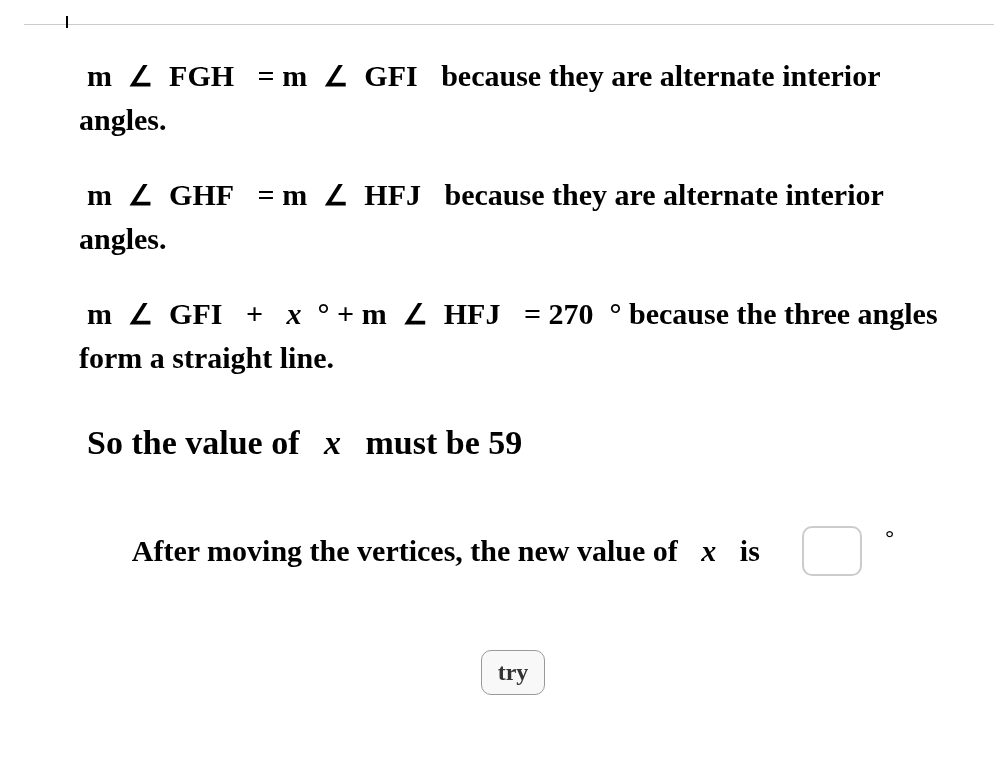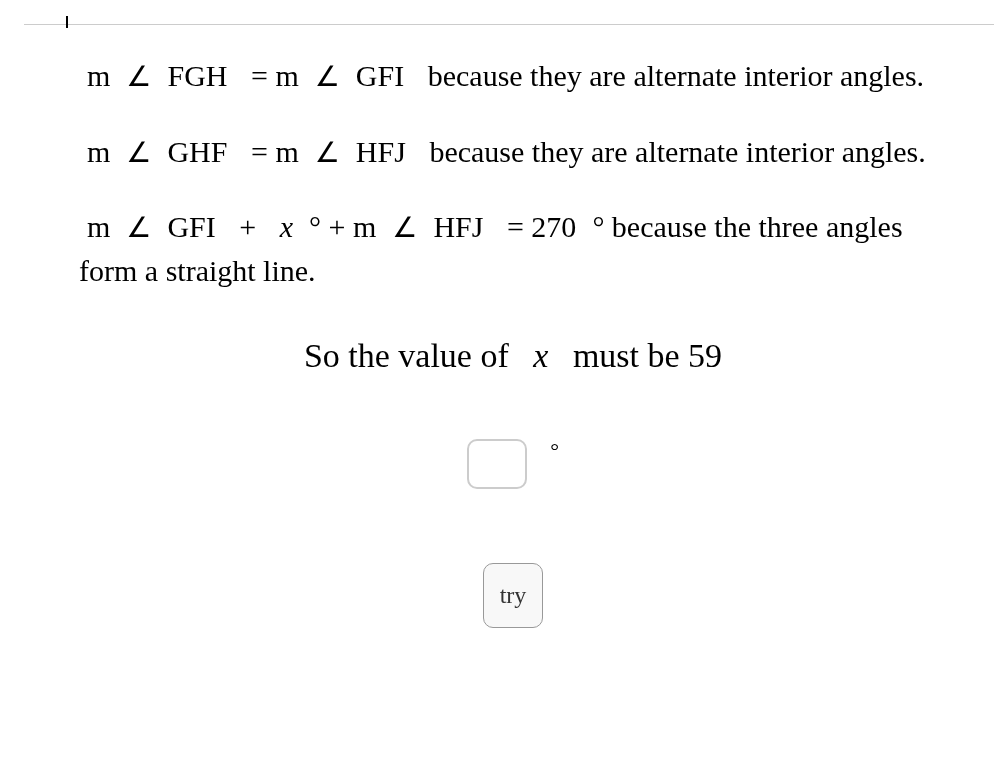--- a/index.html
+++ b/index.html
@@ -1,18 +1,19 @@
 <!DOCTYPE html>
 <html><head>
   <meta charset="utf-8">
   <style>
     * {
       margin: 8px;
       padding: 0;
       box-sizing: border-box;
+      font-weight: bold;
     }
     body {
       width: 994px;
       height: 779px;
       font-family: Georgia, 'Times New Roman', serif;
       background: #ffffff;
       color: #000000;
       padding: 30px 55px 20px 55px;
       position: relative;
     }
@@ -22,21 +23,21 @@
       margin-bottom: 32px;
     }
     .math-ital {
       font-style: italic;
     }
     .angle {
       font-size: 28px;
     }
     .conclusion {
       font-size: 34px;
-      text-align: center;
+      text-align: left;
       margin-top: 45px;
       margin-bottom: 48px;
     }
     .answer-line {
       font-size: 30px;
       text-align: center;
       margin-bottom: 50px;
       display: flex;
       align-items: center;
       justify-content: center;
@@ -55,21 +56,21 @@
       font-size: 22px;
       position: relative;
       top: -14px;
     }
     .btn-container {
       text-align: center;
     }
     .try-button {
       font-family: Georgia, 'Times New Roman', serif;
       font-size: 24px;
-      padding: 18px 16px;
+      padding: 8px 16px;
       background: #f8f8f8;
       border: 1.5px solid #999;
       border-radius: 10px;
       cursor: pointer;
       color: #333;
     }
     .top-border {
       position: absolute;
       top: 0;
       left: 0;
@@ -103,20 +104,23 @@
 <div class="paragraph">
   <span>m</span><span class="angle">∠</span><span>GFI</span><span> + </span><span class="math-ital">x</span><span>° + m</span><span class="angle">∠</span><span>HFJ</span><span> = 270</span><span>° because the three angles form a straight line.</span>
 </div>
 
 <div class="conclusion">
   <span>So the value of </span><span class="math-ital">x</span><span> must be 59</span>
 </div>
 
 <div class="answer-line">
   <span>
+    <span>After moving the vertices, the new value of </span><span class="math-ital">x</span><span> is</span>
+  </span>
+  <span>
     <input type="text" class="answer-input" value="" style="">
     <span class="degree-after">°</span>
   </span>
 </div>
 
 <div class="btn-container">
   <button class="try-button">try</button>
 </div>
 
 </body></html>

